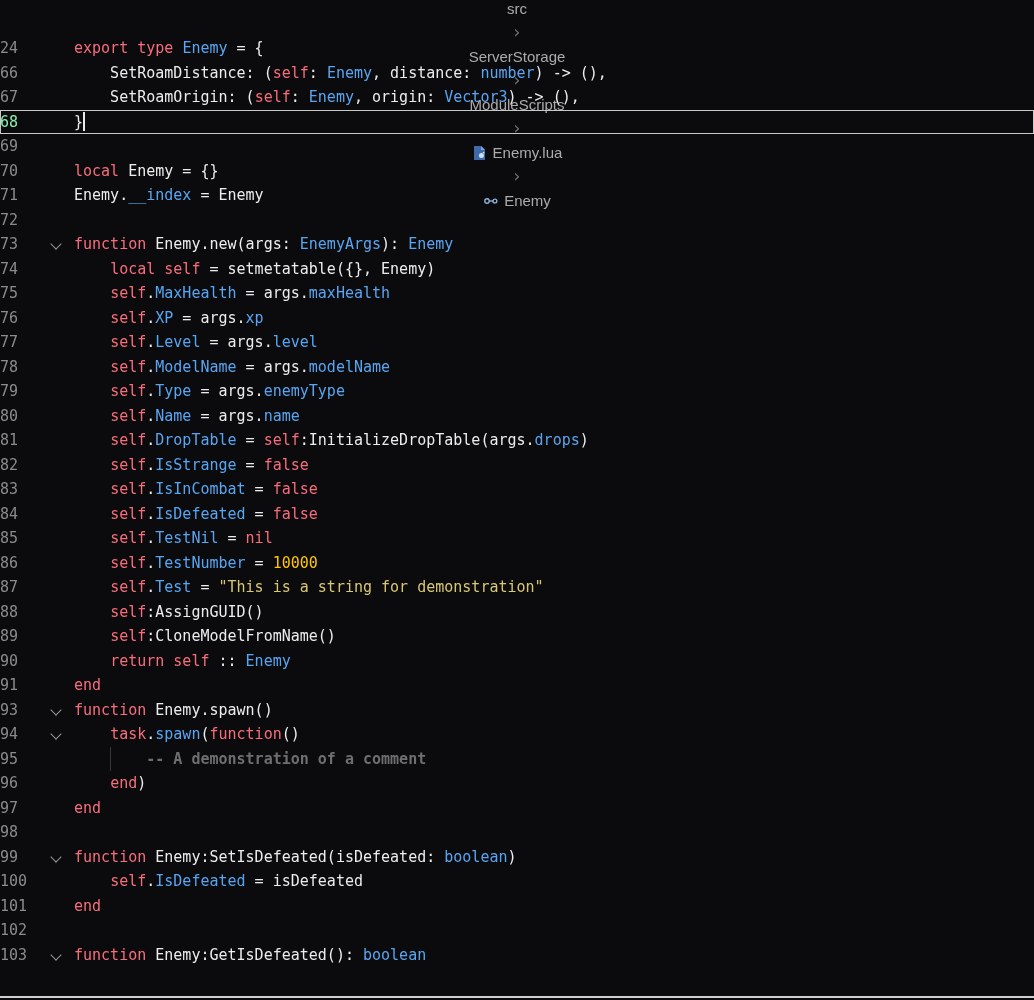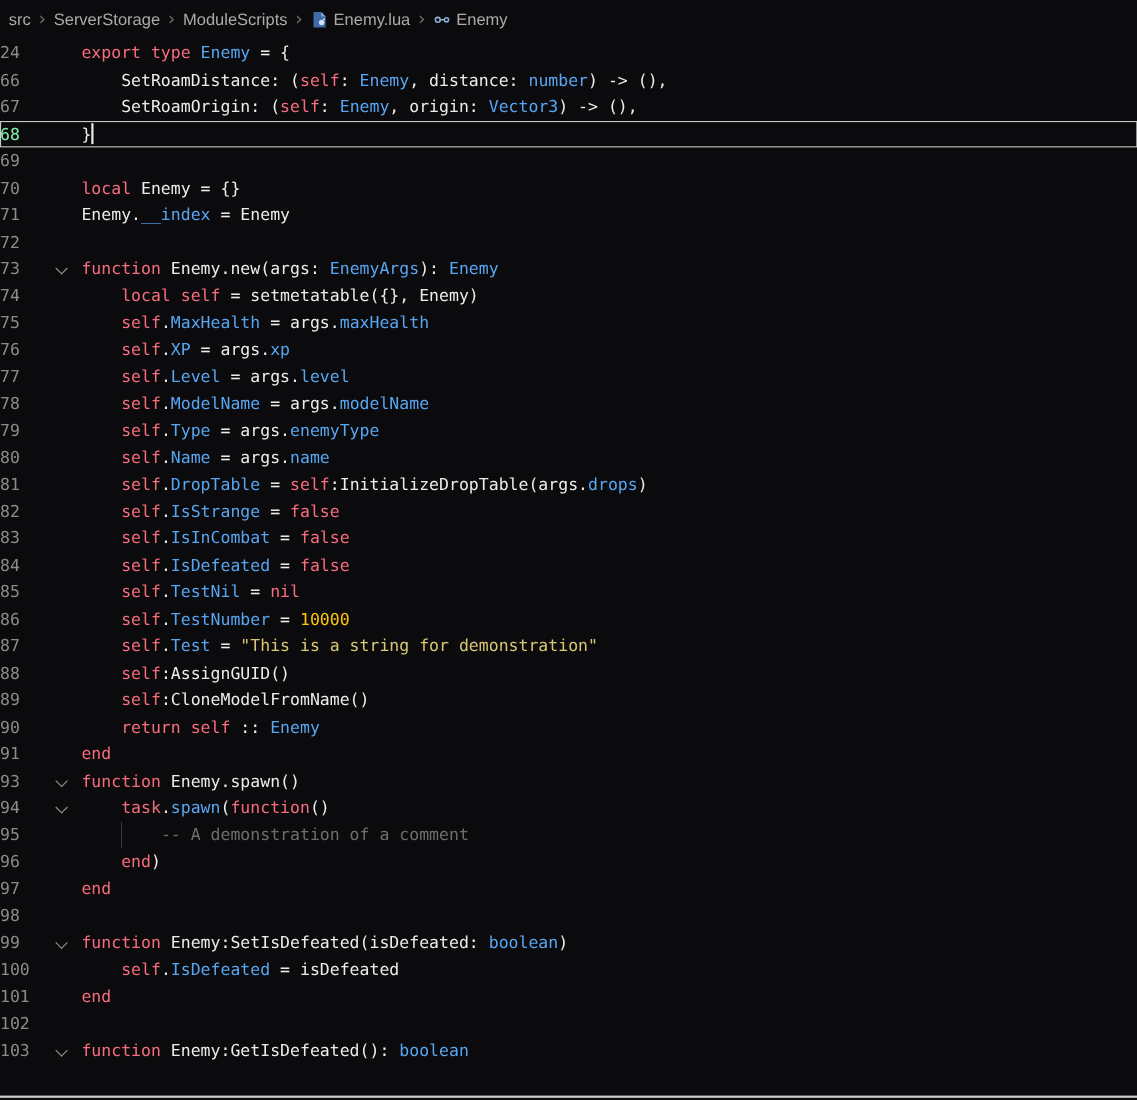--- a/index.html
+++ b/index.html
@@ -5,24 +5,25 @@
   * { margin:0; padding:0; box-sizing:border-box; }
   html,body {
     width:1034px; height:1000px; overflow:hidden;
     background: var(--c-background, #0b0b0e);
   }
   body { font-family:"DejaVu Sans Mono", monospace; position:relative; }
 
   
   .breadcrumb {
     height:36px; display:flex; align-items:center; gap:7px;
-    padding:0 8px;
+    padding:0 28px;
     font-family:"Liberation Sans", sans-serif;
     font-size:15px; color:#ababab;
     white-space:nowrap;
+    flex-direction:column;
   }
   .crumb { display:inline-flex; align-items:center; gap:5px; cursor:pointer; }
   .sep { color:#707070; font-size:17px; line-height:1; font-family:"DejaVu Sans", sans-serif; }
   .bc-icon { display:inline-flex; width:16px; height:16px; align-items:center; justify-content:center; }
 
   
   .code { position:relative; }
   .line {
     display:flex; height:24.5px; line-height:24.5px;
     font-size:15px; white-space:pre; position:relative;
@@ -38,21 +39,21 @@
     position:absolute; left:14px; top:8px; width:8px; height:8px;
     border-left:1.6px solid #969696; border-bottom:1.6px solid #969696;
     transform:rotate(-45deg);
   }
   .content { flex:1; position:relative; color:var(--c-text,#ececec); cursor:text; }
   .tok-pl  { color:var(--c-text,    #ececec); }
   .tok-kw  { color:var(--c-keyword, #f86d7c); }
   .tok-ty  { color:var(--c-type,    #58a6f2); }
   .tok-num { color:var(--c-number,  #ffc600); }
   .tok-str { color:var(--c-string,  #d9c871); }
-  .tok-com { color:var(--c-comment, #6e6e6e); }
+  .tok-com { color:var(--c-comment, #6e6e6e);font-weight:bold; }
   .caret { position:absolute; top:2.5px; width:2px; height:19px; background:#eaeaea; }
   .guide { position:absolute; top:0; bottom:0; width:1px; background:#35353c; }
   .bottom-line { position:absolute; left:0; top:996px; width:1034px; height:1.5px; background:#cfcfcf; }
 </style>
 </head>
 <body>
 
 <div class="breadcrumb">
     <span class="crumb">
       <span>src</span>

